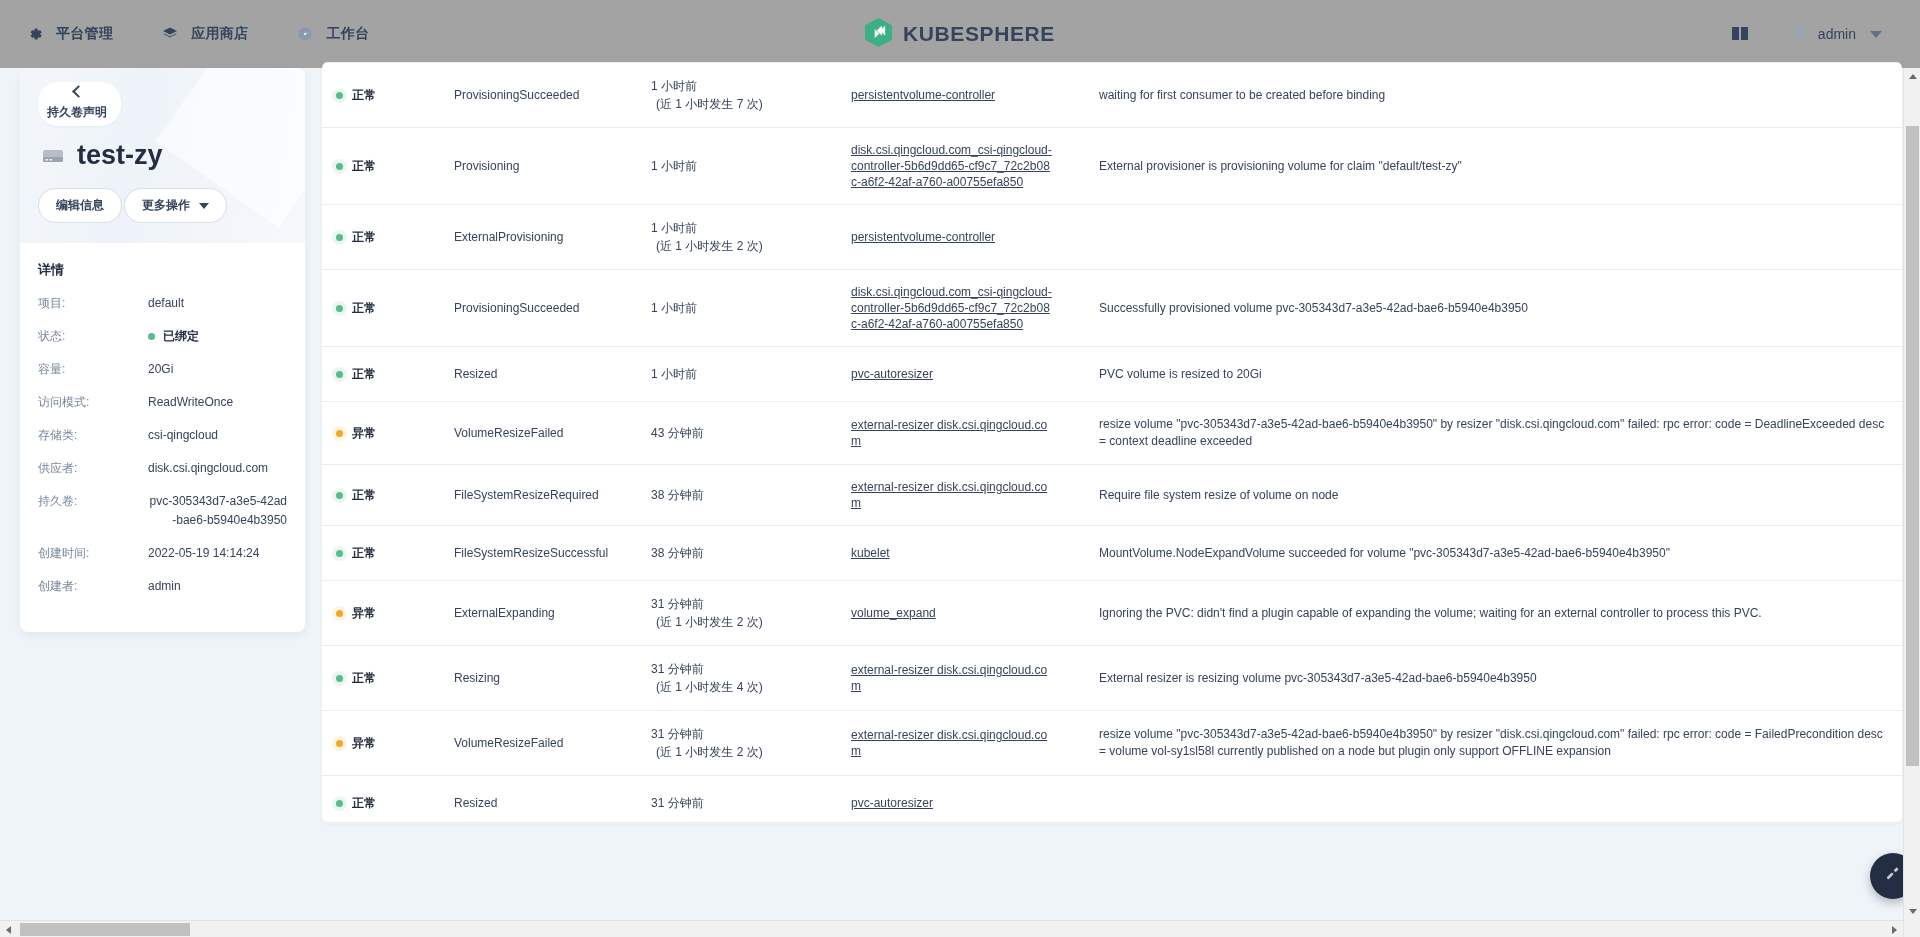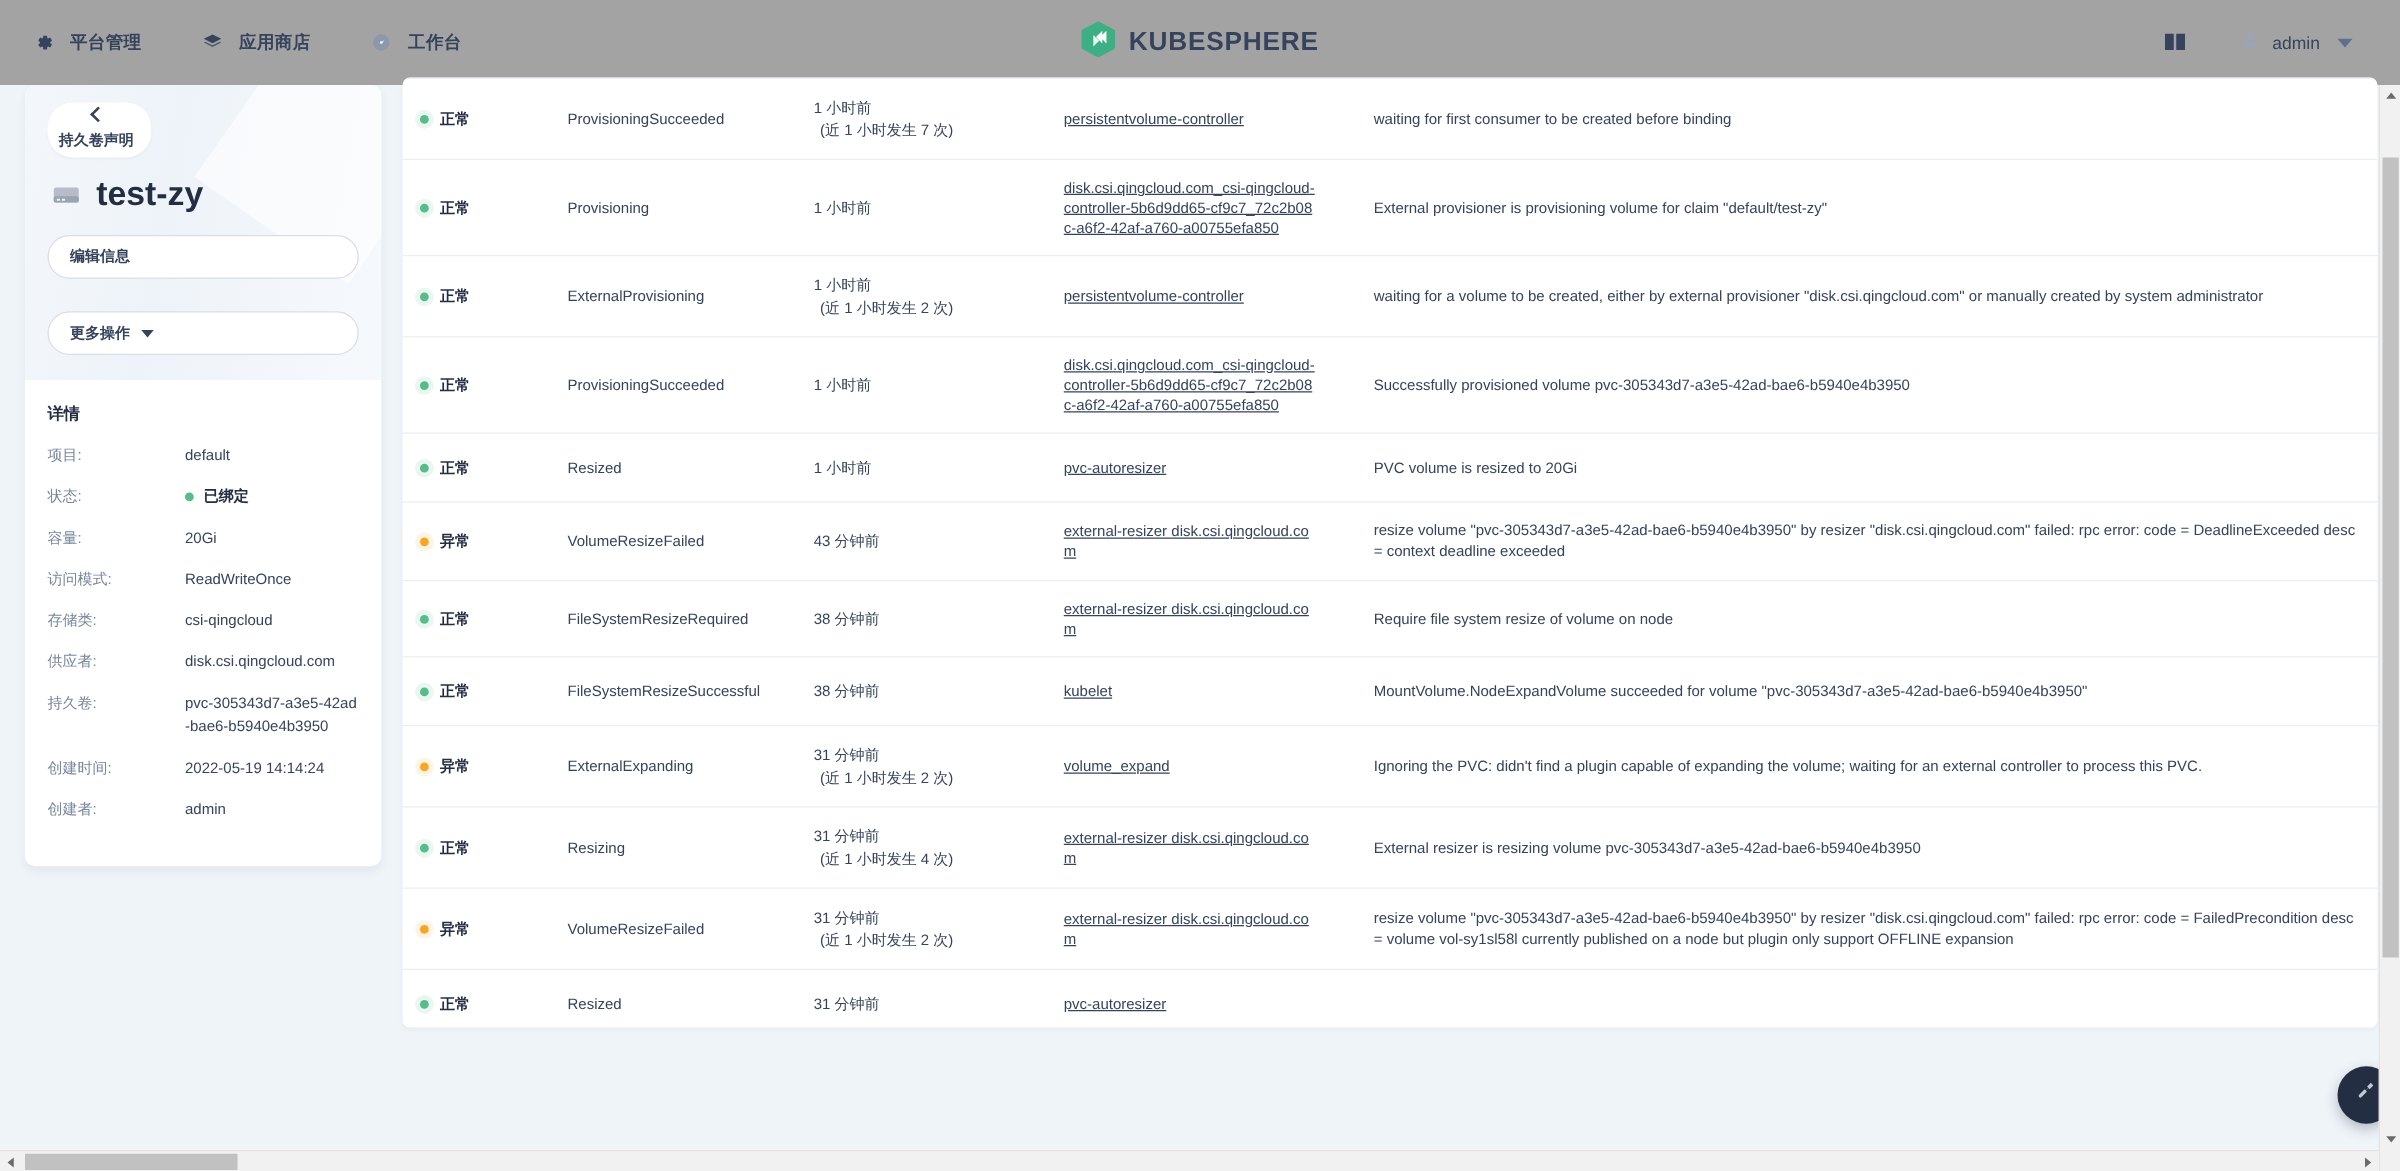--- a/index.html
+++ b/index.html
@@ -66,34 +66,34 @@
     padding: 5px 14px 5px 9px;
     font-size: 12px; color: #36435c; font-weight: 600;
     cursor: pointer; position: relative; z-index: 2;
     box-shadow: 0 1px 2px rgba(36,46,66,.05);
     flex-direction: column;
   }
   .chev-left { width: 9px; height: 9px; border-left: 2px solid #36435c; border-bottom: 2px solid #36435c; transform: rotate(45deg); margin-left: 2px; }
   .title-row { display: flex; align-items: center; gap: 11px; margin: 14px 0 0 2px; position: relative; z-index: 2; }
   .disk-icon { width: 26px; height: 26px; }
   .side-title { font-size: 27px; font-weight: 700; color: #242e42; }
-  .btn-row { display: flex; gap: 26px; margin-top: 17px; position: relative; z-index: 2; flex-direction: column; }
+  .btn-row { display: flex; gap: 2px; margin-top: 17px; position: relative; z-index: 2; }
   .btn {
     background: #fff; border: 1px solid #d8dee7; border-radius: 20px;
     font-size: 12px; font-weight: 600; color: #36435c;
     padding: 8px 17px; cursor: pointer;
     display: inline-flex; align-items: center; gap: 9px;
     font-family: "Liberation Sans", sans-serif;
   }
   .btn .caret { width: 0; height: 0; border-left: 5px solid transparent; border-right: 5px solid transparent; border-top: 6px solid #36435c; }
   .side-body { padding: 18px 18px 22px 18px; }
   .side-sec-title { font-size: 13px; font-weight: 700; color: #242e42; margin-bottom: 15px; }
   .detail-row { display: flex; font-size: 12px; line-height: 19px; margin-bottom: 14px; }
   .detail-label { width: 110px; flex: none; color: #79879c; }
-  .detail-value { color: #36435c; word-break: break-all; }
+  .detail-value { color: #36435c; word-break: break-all; text-align: right; }
   .status-dot { width: 7px; height: 7px; border-radius: 50%; background: #55bc8a; display: inline-block; margin-right: 8px; vertical-align: middle; }
   .detail-value.bold { font-weight: 700; color: #242e42; }
   
   .main {
     flex: 1; min-width: 0;
     padding: 0 18px 0 2px;
     position: relative;
   }
   .table-card {
     background: #fff; border-radius: 6px;
@@ -314,21 +314,20 @@
             <div class="c-msg">External provisioner is provisioning volume for claim "default/test-zy"</div>
           </div>
           <div class="evt-row">
             <div class="c-status">
               <span class="dot normal"></span>
               <span>正常</span>
             </div>
             <div class="c-reason">ExternalProvisioning</div>
             <div class="c-time"><span>1 小时前</span><span class="sub">(近 1 小时发生 2 次)</span></div>
             <div class="c-source">persistentvolume-controller</div>
-            <div class="c-msg">waiting for a volume to be created, either by external provisioner "disk.csi.qingcloud.com" or manually created by system administrator</div>
           </div>
           <div class="evt-row">
             <div class="c-status">
               <span class="dot normal"></span>
               <span>正常</span>
             </div>
             <div class="c-reason">ProvisioningSucceeded</div>
             <div class="c-time"><span>1 小时前</span></div>
             <div class="c-source">disk.csi.qingcloud.com_csi-qingcloud-controller-5b6d9dd65-cf9c7_72c2b08c-a6f2-42af-a760-a00755efa850</div>
             <div class="c-msg">Successfully provisioned volume pvc-305343d7-a3e5-42ad-bae6-b5940e4b3950</div>

